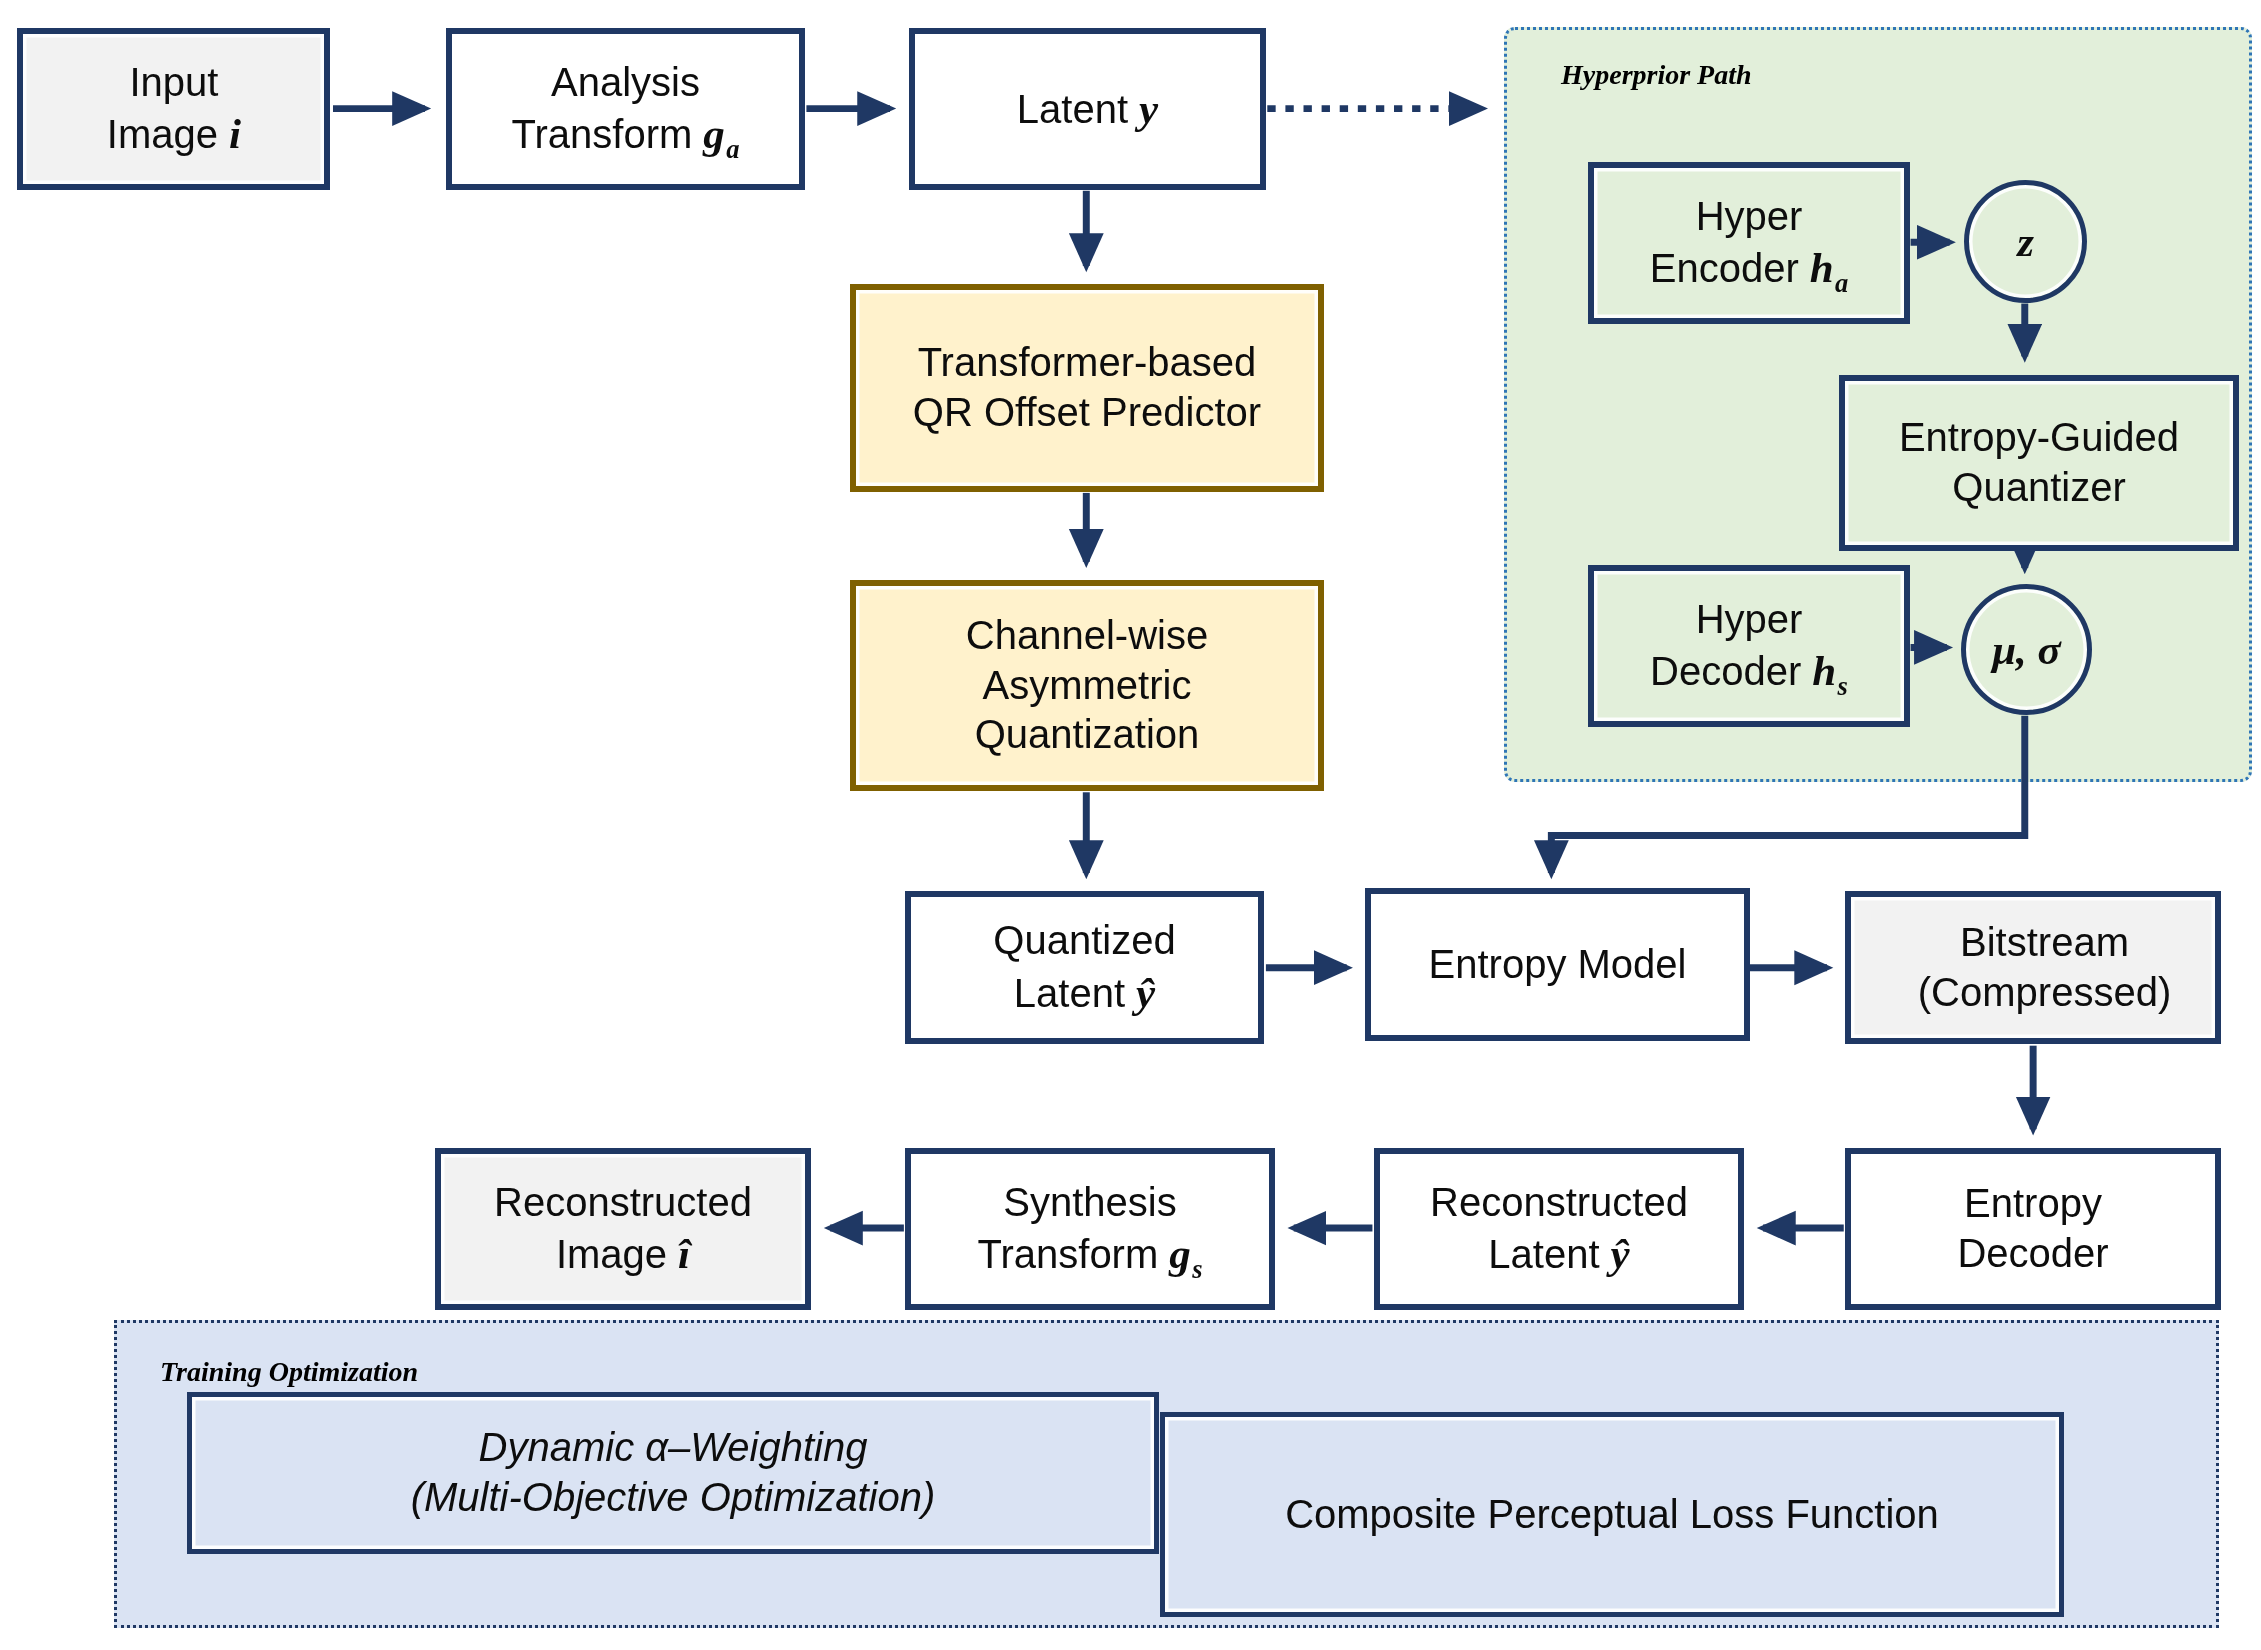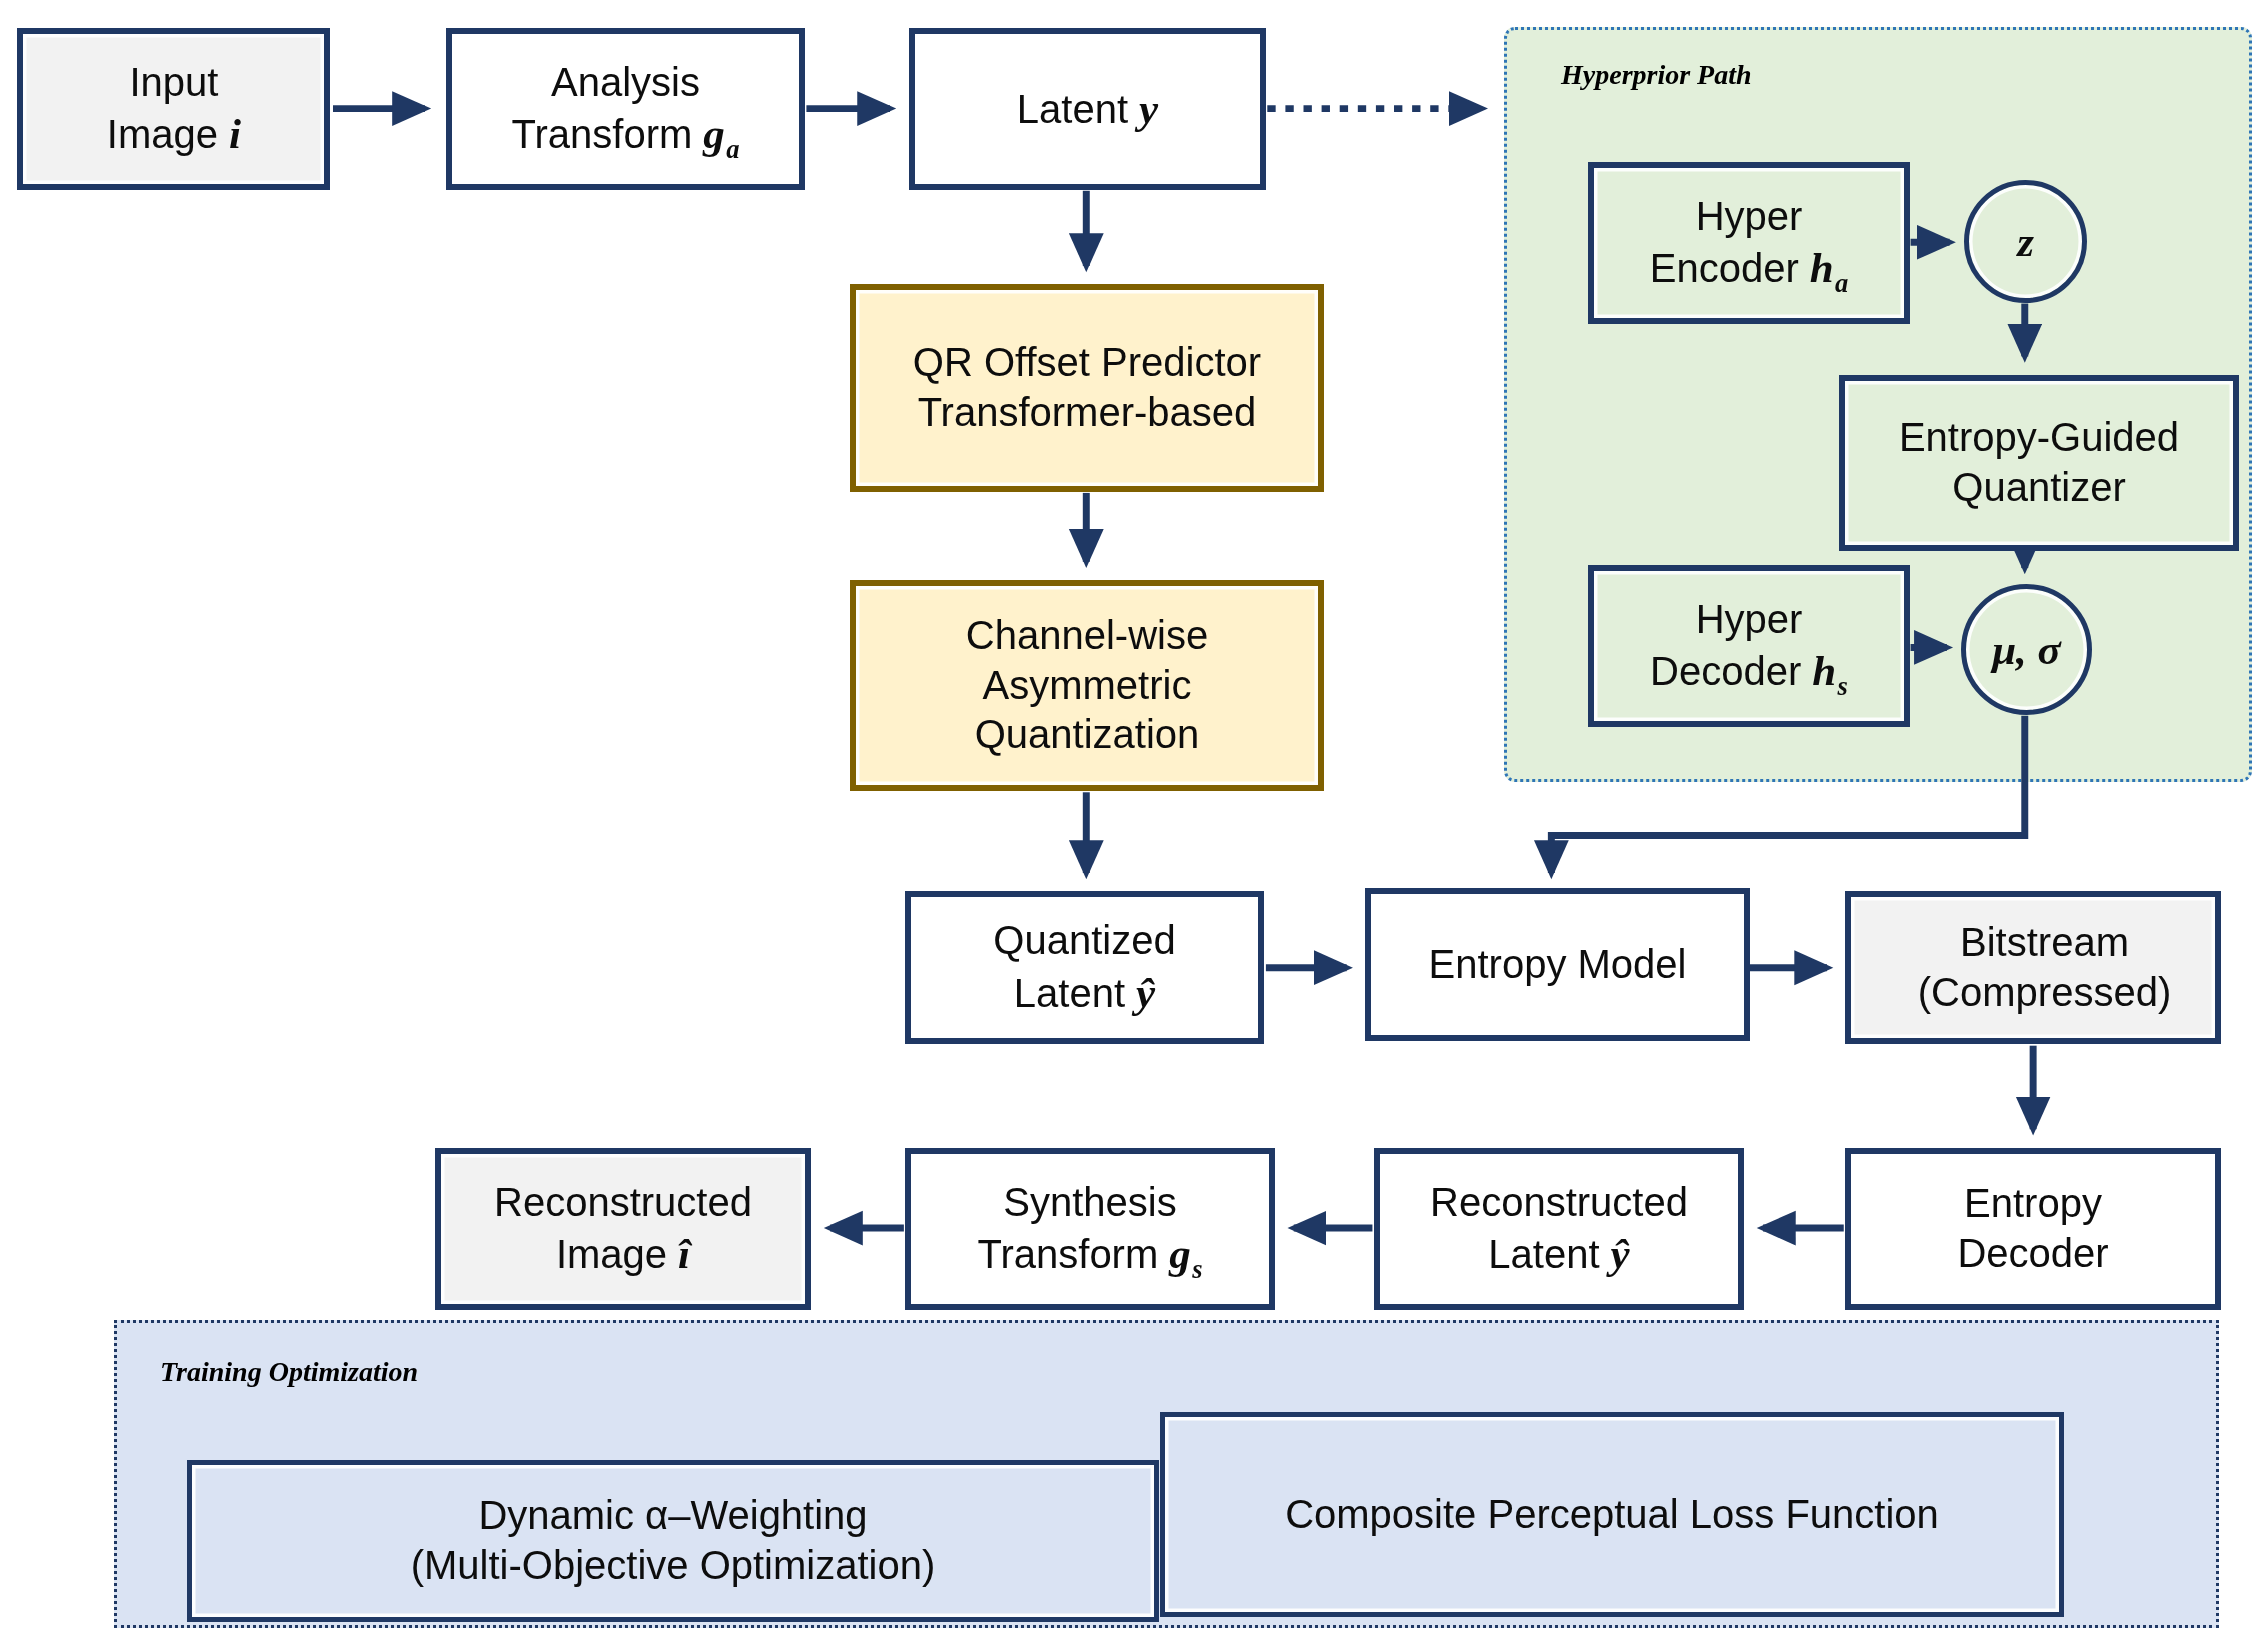--- a/index.html
+++ b/index.html
@@ -66,21 +66,21 @@
   .n-bitstream  {left:1845px; top:891px; width:376px; height:153px;padding-left:23px;}
   .n-entdecoder {left:1845px; top:1148px; width:376px; height:162px;align-items:center;}
   .n-reclatent  {left:1374px; top:1148px; width:370px; height:162px;}
   .n-synthesis  {left:905px; top:1148px; width:370px; height:162px;}
   .n-recimage   {left:435px;  top:1148px; width:376px; height:162px;}
   .n-hencoder   {left:1588px; top:162px;  width:322px; height:162px;}
   .n-z          {left:1964px; top:180px;  width:123px; height:123px; font-size:40px;}
   .n-egq        {left:1839px; top:375px;  width:400px; height:176px;}
   .n-hdecoder   {left:1588px; top:565px;  width:322px; height:162px;}
   .n-musigma    {left:1961px; top:584px;  width:131px; height:131px; font-size:36px;}
-  .n-dynamic    {left:187px;  top:1460px; width:972px; height:162px; border-width:5.6px; background:var(--blue-fill);}
+  .n-dynamic    {left:187px;  top:1392px; width:972px; height:162px; border-width:5.6px; background:var(--blue-fill);font-style:italic;}
   .n-composite  {left:1160px; top:1412px; width:904px; height:205px; border-width:5.6px; background:var(--blue-fill);}
 </style>
 </head>
 <body>
 
 <div class="canvas">
 
   <div class="container hyperprior">
     <span class="ctitle">Hyperprior Path</span>
   </div>
@@ -123,22 +123,22 @@
   <div class="node n-analysis">
     <span>Analysis</span>
     <span class="row"><span>Transform</span><span class="m">g</span><span class="s">a</span></span>
   </div>
 
   <div class="node n-latent">
     <span class="row"><span>Latent</span><span class="m">y</span></span>
   </div>
 
   <div class="node gold n-transformer">
+    <span>Transformer-based</span>
     <span>QR Offset Predictor</span>
-    <span>Transformer-based</span>
   </div>
 
   <div class="node gold n-channel">
     <span>Channel-wise</span>
     <span>Asymmetric</span>
     <span>Quantization</span>
   </div>
 
   <div class="node n-quantized">
     <span>Quantized</span>

